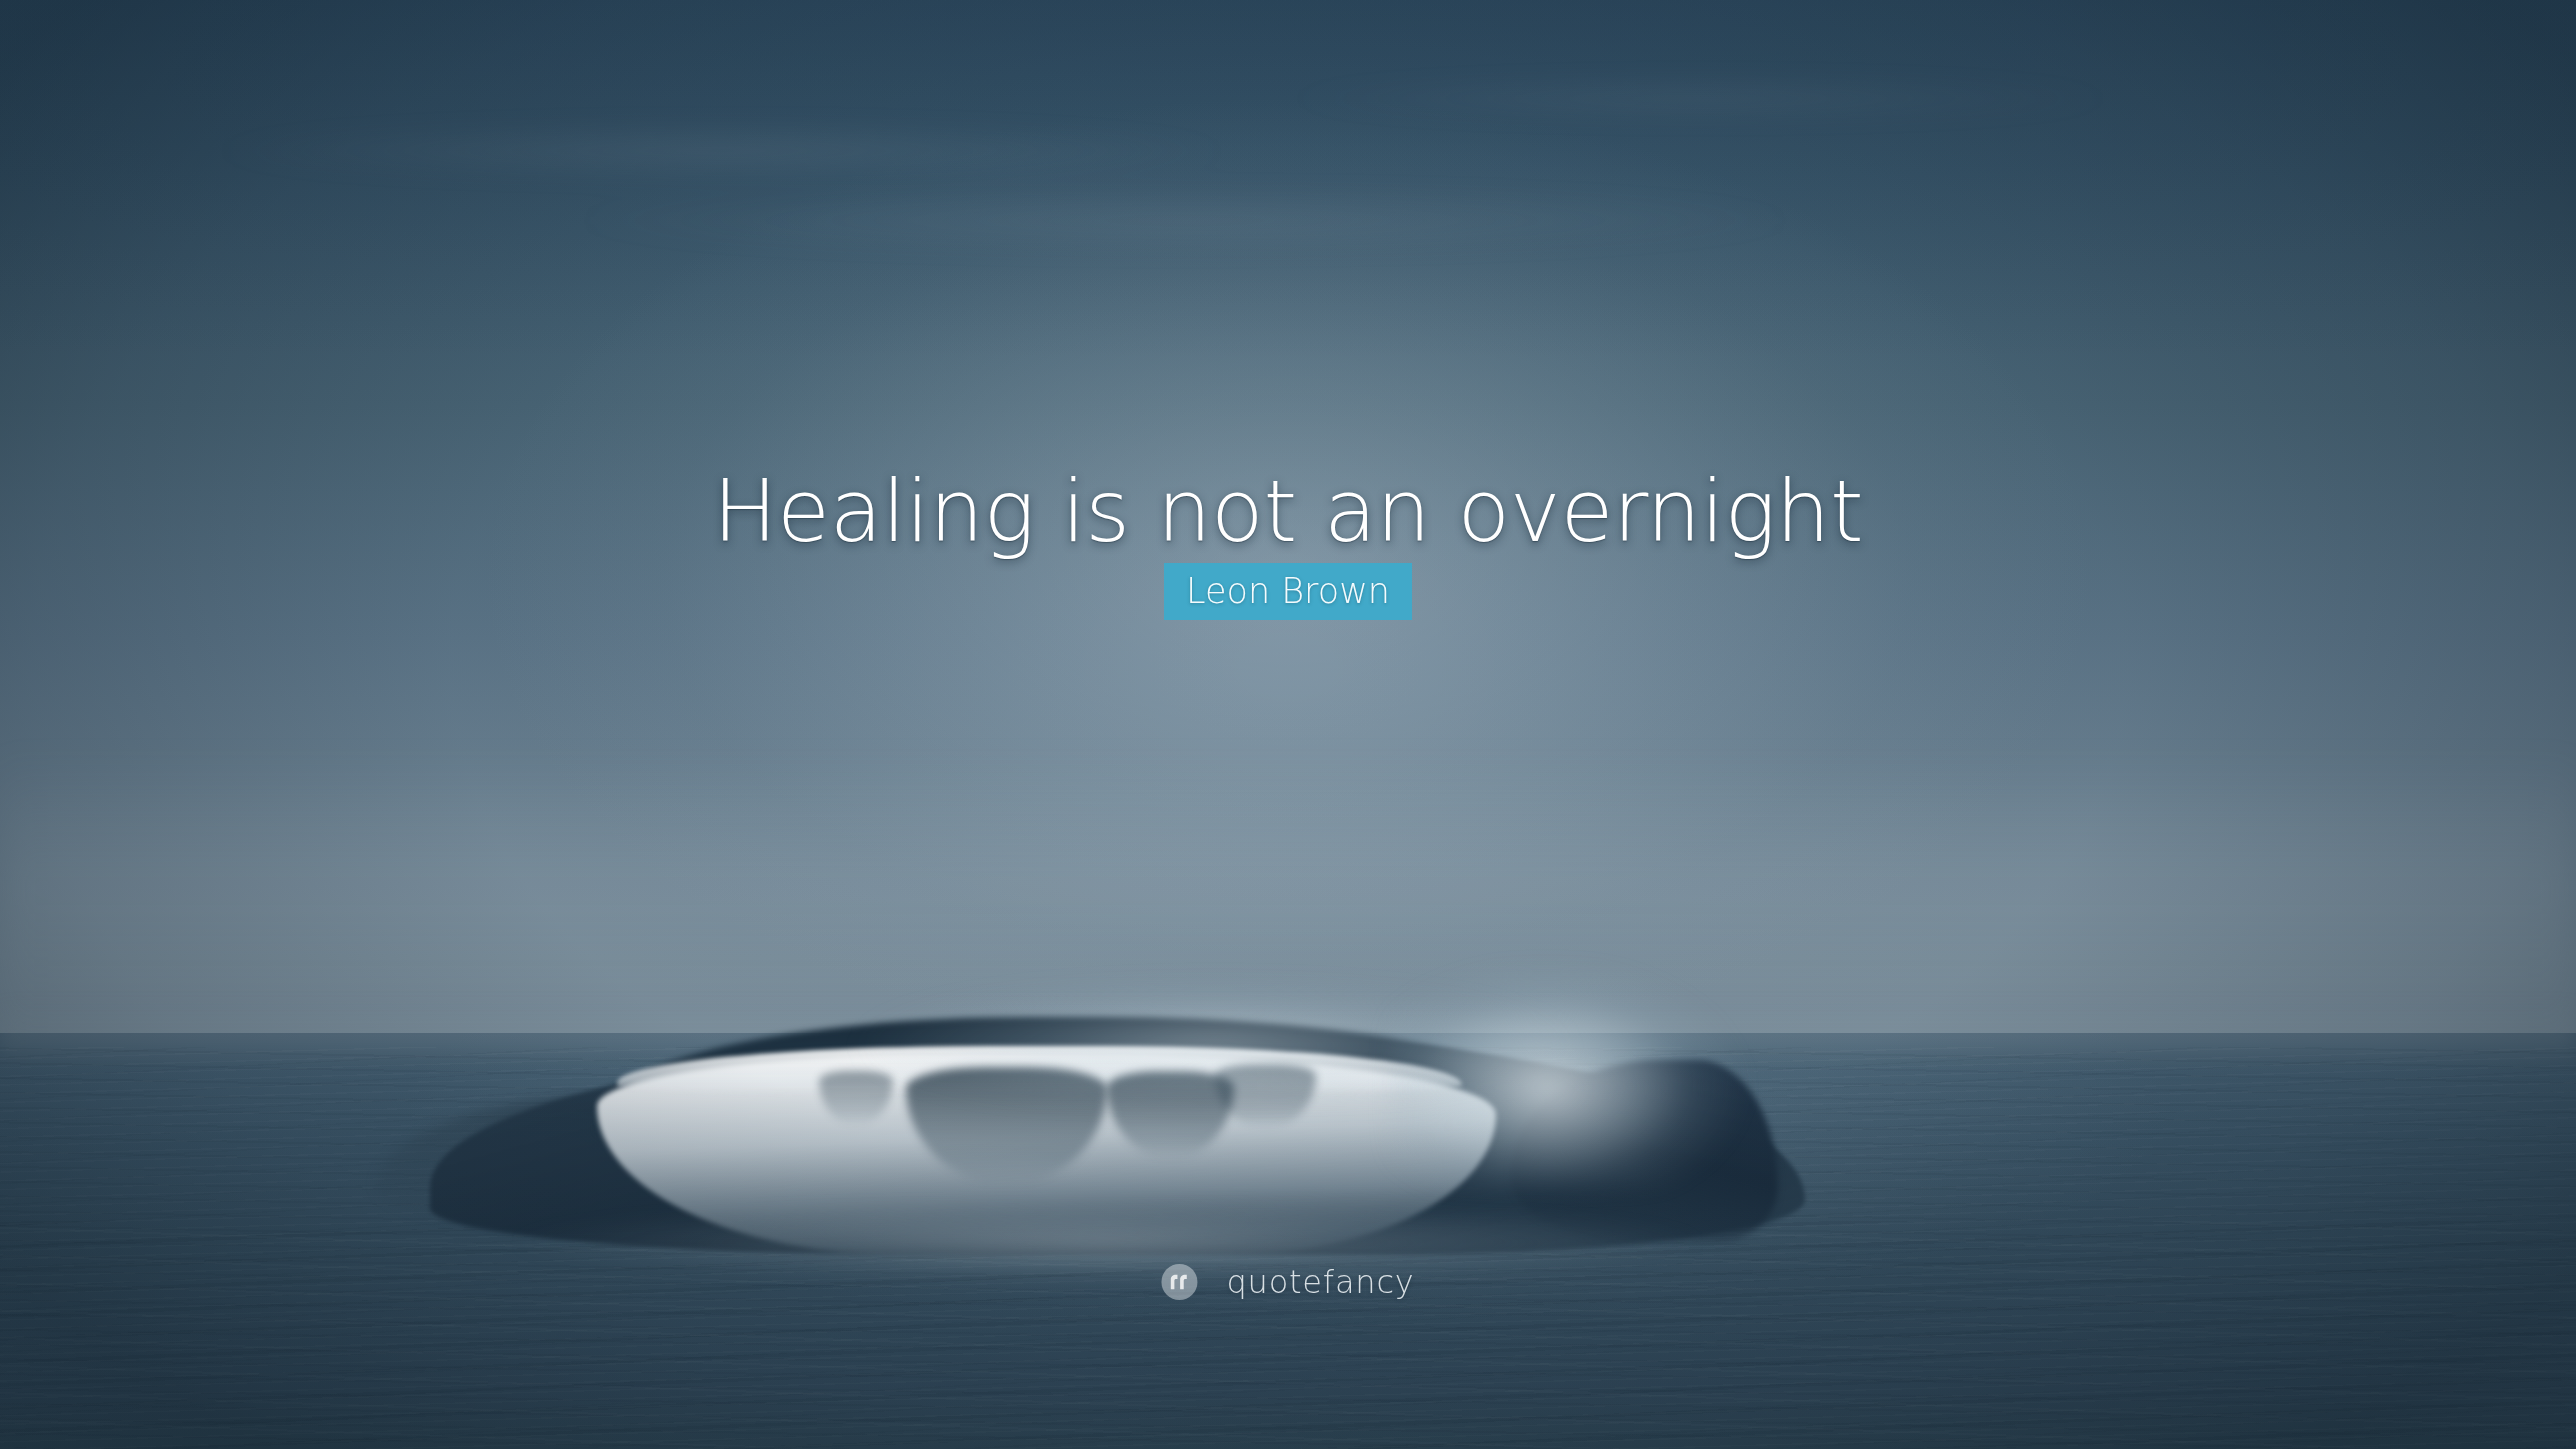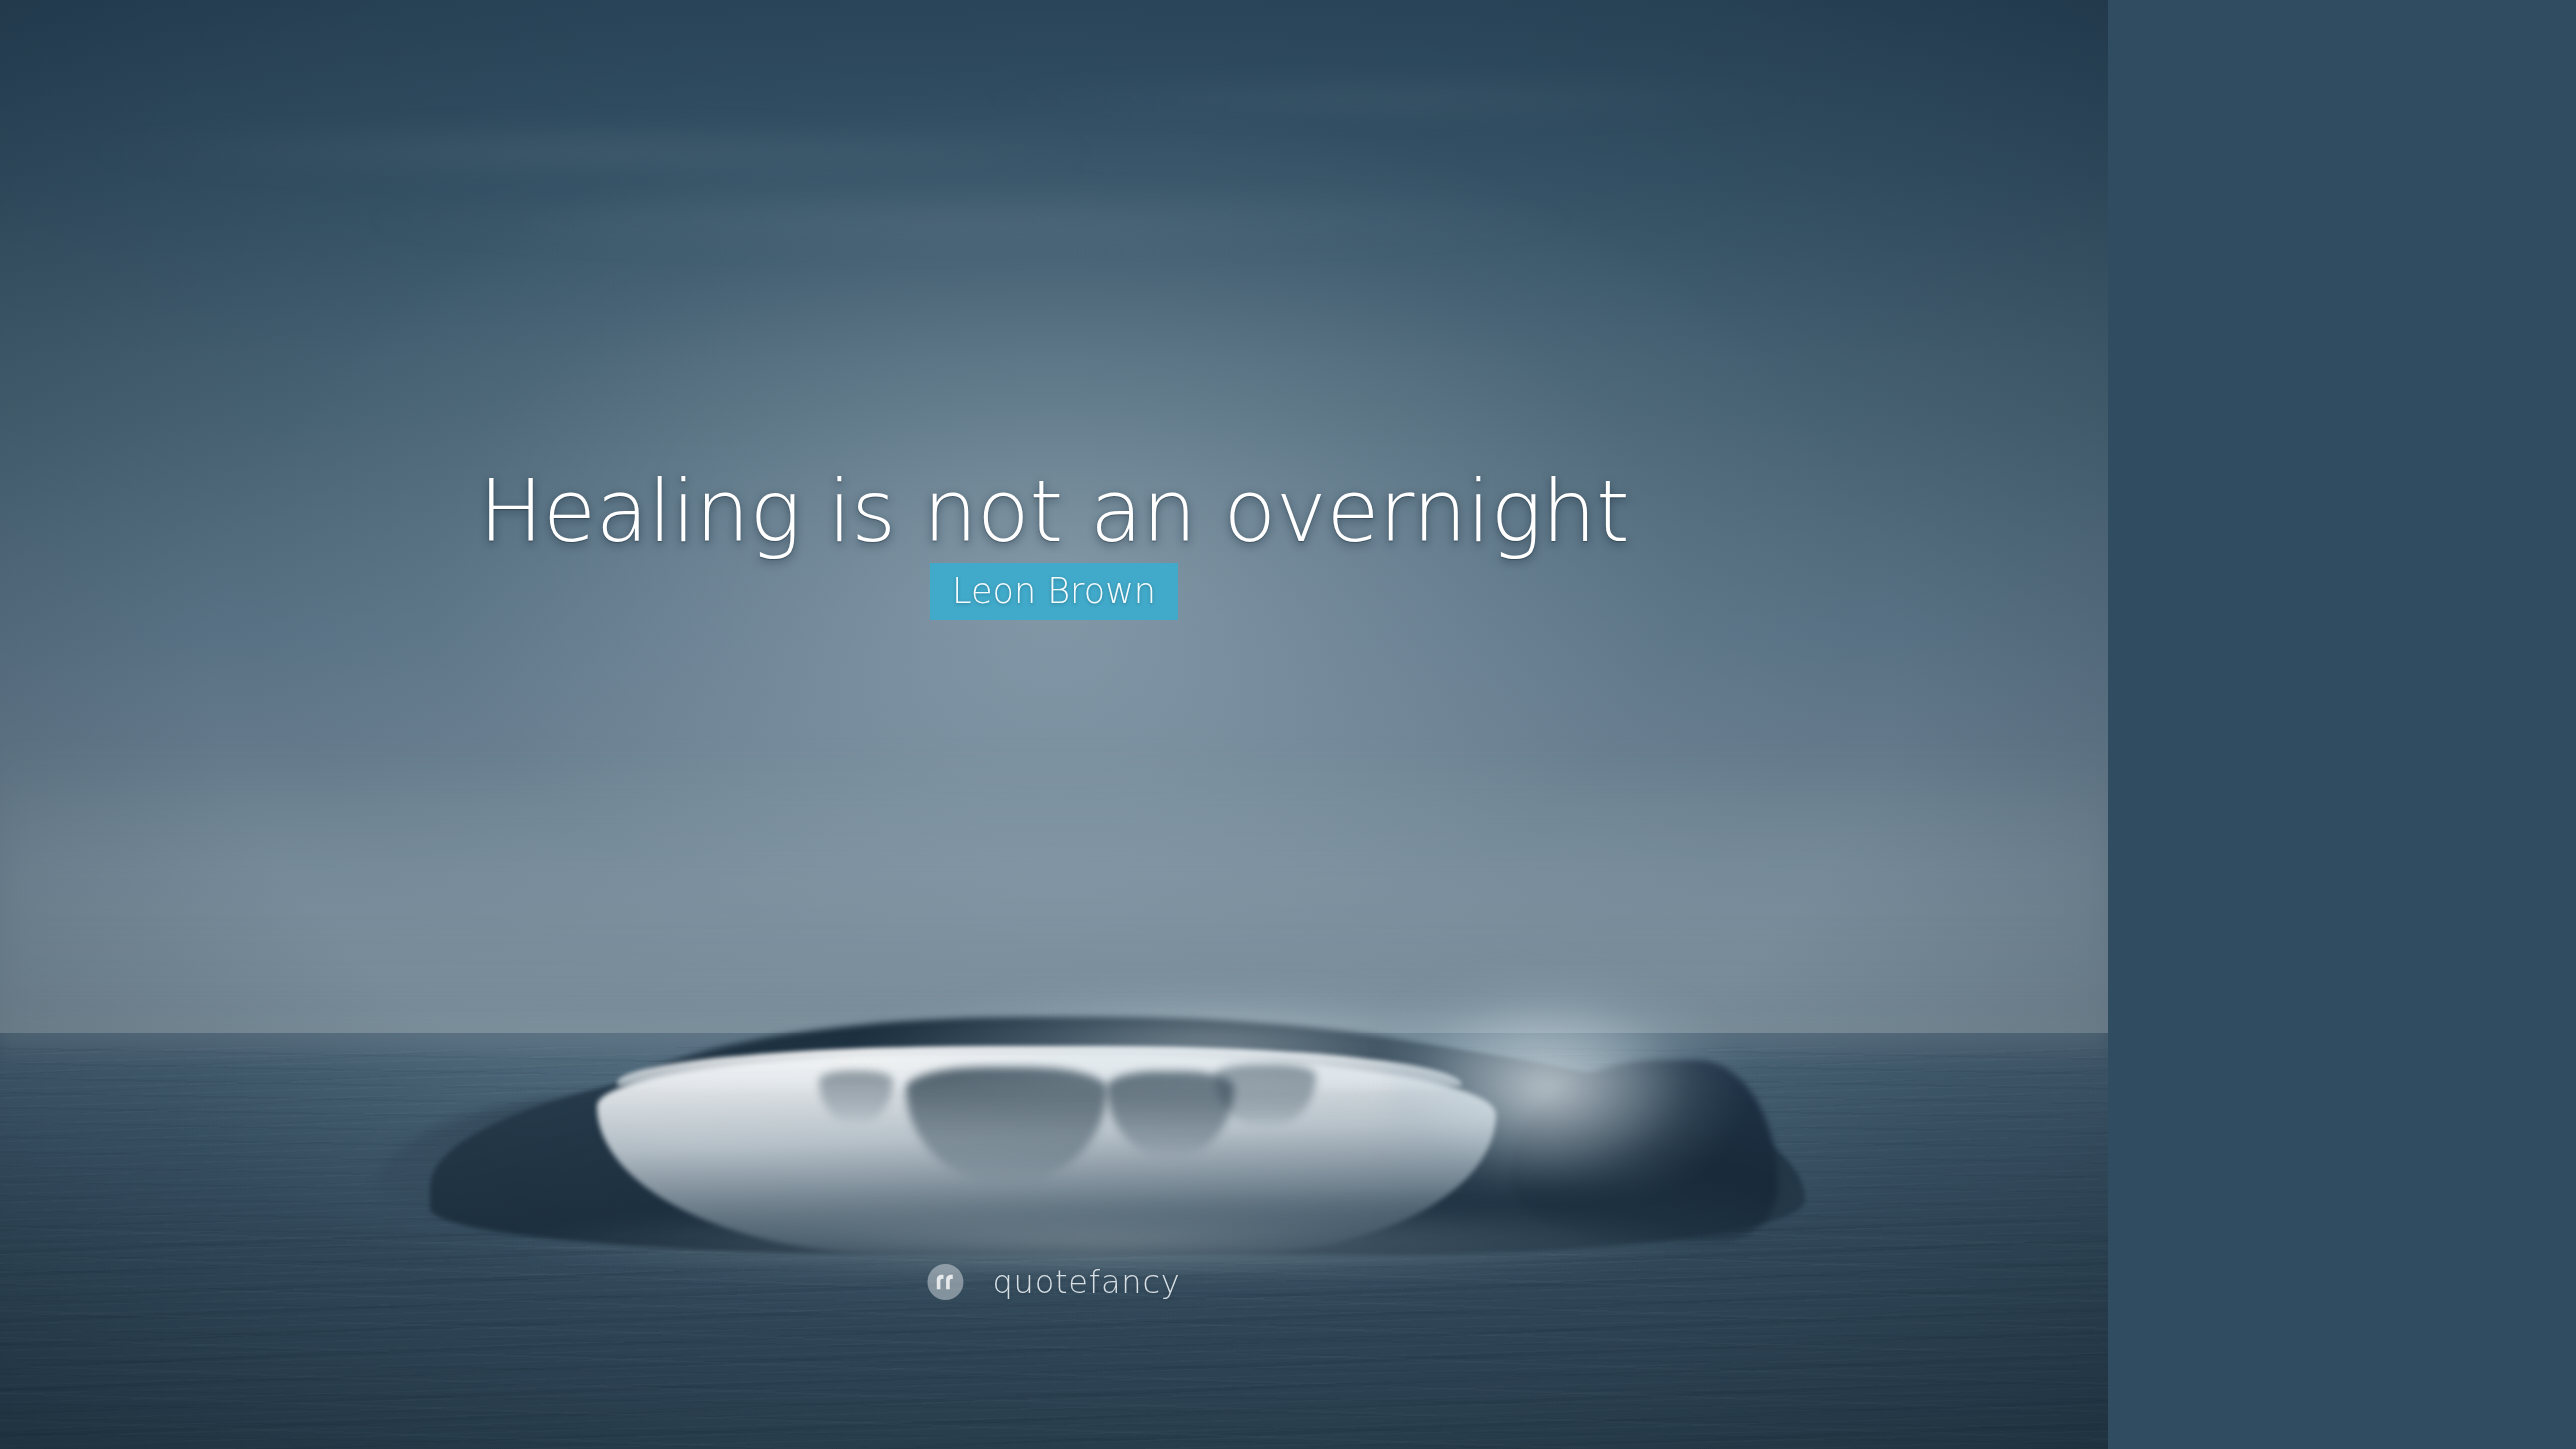--- a/index.html
+++ b/index.html
@@ -5,21 +5,21 @@
   * { margin:0; padding:0; box-sizing:border-box; }
   html, body {
     width:2576px; height:1449px;
     background:#2f4c60;
     overflow:hidden;
     font-family:"Liberation Sans", sans-serif;
   }
 
   #stage {
     position:relative;
-    width:2108px; height:1449px;
+    width:2576px; height:1449px;
     overflow:hidden;
     background:#3a5467;
   }
 
   
   .bg-layer { position:absolute; inset:0; }
 
   
   .sky {
     background:linear-gradient(to bottom,

